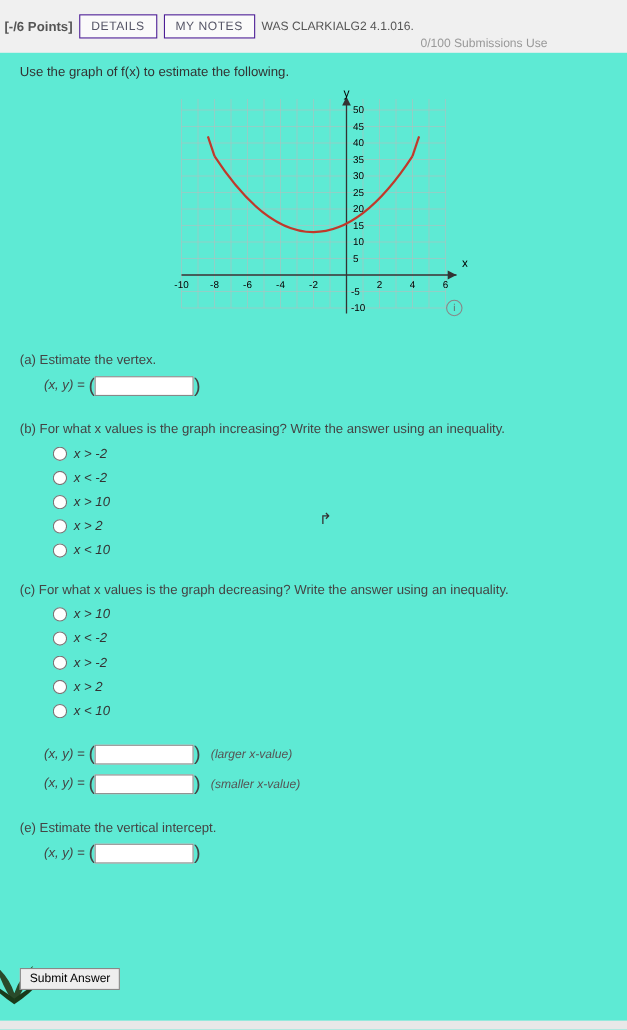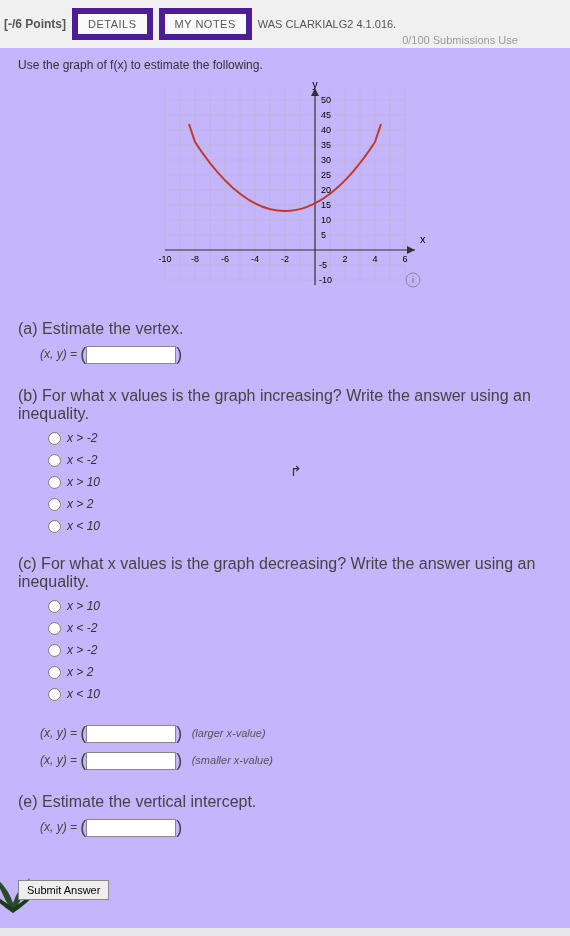--- a/index.html
+++ b/index.html
@@ -12,41 +12,41 @@
 .header {
   display: flex;
   align-items: center;
   padding: 2px 4px;
   background: #f0f0f0;
   flex-wrap: nowrap;
   gap: 6px;
 }
 .points { color: #555; font-weight: bold; font-size: 12px; }
 .hbtn {
-  border: 6px solid #4c1d95;
+  border: 1px solid #4c1d95;
   background: #fafafa;
   color: #556;
   padding: 4px 10px;
   font-size: 11px;
   letter-spacing: 0.5px;
   cursor: pointer;
 }
 .assign { color: #555; font-size: 11px; }
 .subs { color: #999; font-size: 11px; margin-top: 32px; }
 .content {
-  background: #c4b5fd;
+  background: #5eead4;
   padding: 10px 18px 20px;
   min-height: 880px;
   position: relative;
 }
 .prompt { color: #333; font-size: 12px; margin-bottom: 8px; }
 .graph-wrap { text-align: center; margin: 4px 0 20px; }
 svg.graph { display: block; margin: 0 auto; }
 .part { margin: 12px 0 22px; color: #444; }
-.plabel { font-size: 16px; }
+.plabel { font-size: 12px; }
 .eq { margin: 6px 0 0 22px; font-style: italic; }
 .eq .paren { font-size: 18px; font-style: normal; vertical-align: middle; }
 input.fill {
   border: 1px solid #888;
   background: #fff;
   height: 18px;
   width: 90px;
   font-size: 11px;
   padding: 1px 3px;
   vertical-align: middle;

